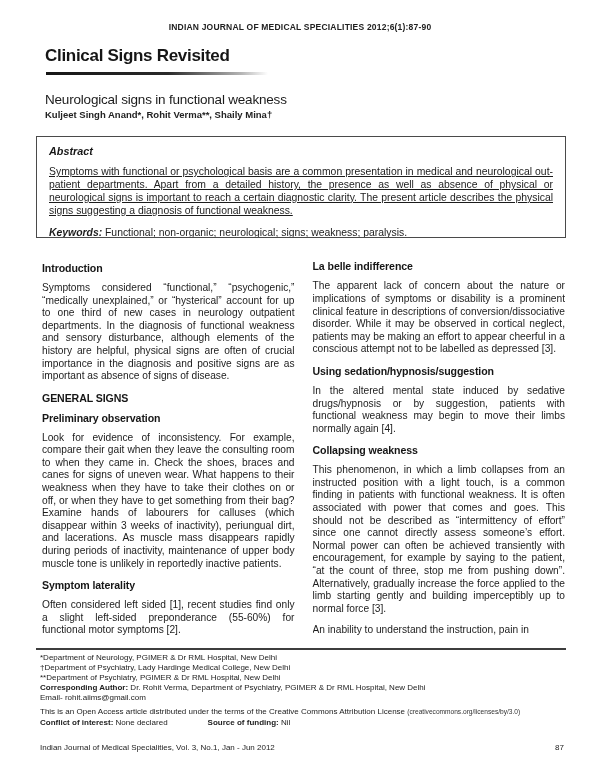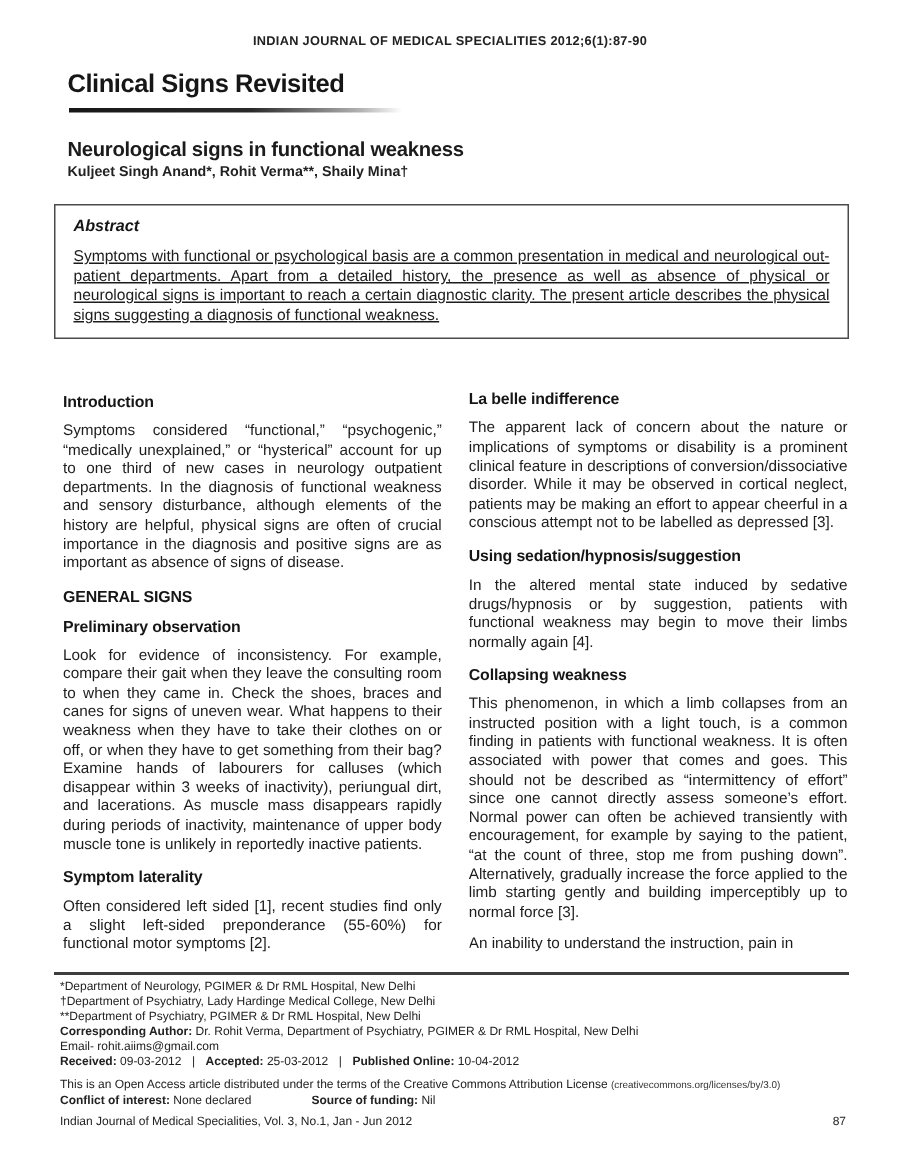--- a/index.html
+++ b/index.html
@@ -22,33 +22,33 @@
     position: absolute; top: 46px; left: 45px; margin: 0;
     font-size: 17px; font-weight: bold; letter-spacing: -0.3px; color: #161616;
   }
   .title-rule {
     position: absolute; top: 72px; left: 46px; width: 222px; height: 2.5px;
     background: linear-gradient(to right, #161616 0%, #2a2a2a 55%, #b5b5b5 88%, rgba(255,255,255,0) 100%);
   }
 
   .article-title {
     position: absolute; top: 92px; left: 45px; margin: 0;
-    font-size: 13.5px; font-weight: bold; letter-spacing: -0.2px; color: #1b1b1b;
+    font-size: 13.5px; font-weight: normal; letter-spacing: -0.2px; color: #1b1b1b;
   }
   .authors {
     position: absolute; top: 109px; left: 45px;
     font-size: 9.5px; font-weight: bold; color: #222;
   }
 
   .abstract-box {
     position: absolute; top: 136px; left: 36px; right: 34px;
     border: 1.4px solid #4a4a4a;
     padding: 8px 12px 9px 12px;
     box-sizing: border-box;
-    height: 90px; overflow: hidden;
+    height: 102px; overflow: hidden;
   }
   .abstract-heading { font-size: 10.8px; font-weight: bold; font-style: italic; color: #161616; }
   .abstract-body {
     margin: 9px 0 0 0; font-size: 10.4px; line-height: 12.9px;
     text-align: justify; color: #1c1c1c; text-decoration: underline;
   }
   .abstract-keywords { margin: 9px 0 0 0; font-size: 10.4px; line-height: 12.9px; }
   .kw-label { font-weight: bold; font-style: italic; }
 
   .columns {
@@ -130,21 +130,20 @@
   </div>
 
   <div class="foot-rule"></div>
 
   <div class="footnotes">
     <div class="fn">*Department of Neurology, PGIMER &amp; Dr RML Hospital, New Delhi</div>
     <div class="fn">†Department of Psychiatry, Lady Hardinge Medical College, New Delhi</div>
     <div class="fn">**Department of Psychiatry, PGIMER &amp; Dr RML Hospital, New Delhi</div>
     <div class="fn"><b>Corresponding Author:</b><span> Dr. Rohit Verma, Department of Psychiatry, PGIMER &amp; Dr RML Hospital, New Delhi</span></div>
     <div class="fn">Email- rohit.aiims@gmail.com</div>
-    <div class="fn"><b>Received:</b><span> 09-03-2012</span><span class="pipe">|</span><b>Accepted:</b><span> 25-03-2012</span><span class="pipe">|</span><b>Published Online:</b><span> 10-04-2012</span></div>
     <div class="fn open-access"><span>This is an Open Access article distributed under the terms of the Creative Commons Attribution License </span><span class="oa-url">(creativecommons.org/licenses/by/3.0)</span></div>
     <div class="fn conflict"><b>Conflict of interest:</b><span> None declared</span><span class="funding"><b>Source of funding:</b><span> Nil</span></span></div>
   </div>
 
   <div class="page-footer">
     <span>Indian Journal of Medical Specialities, Vol. 3, No.1, Jan - Jun 2012</span>
     <span class="pageno">87</span>
   </div>
 
 </div>

